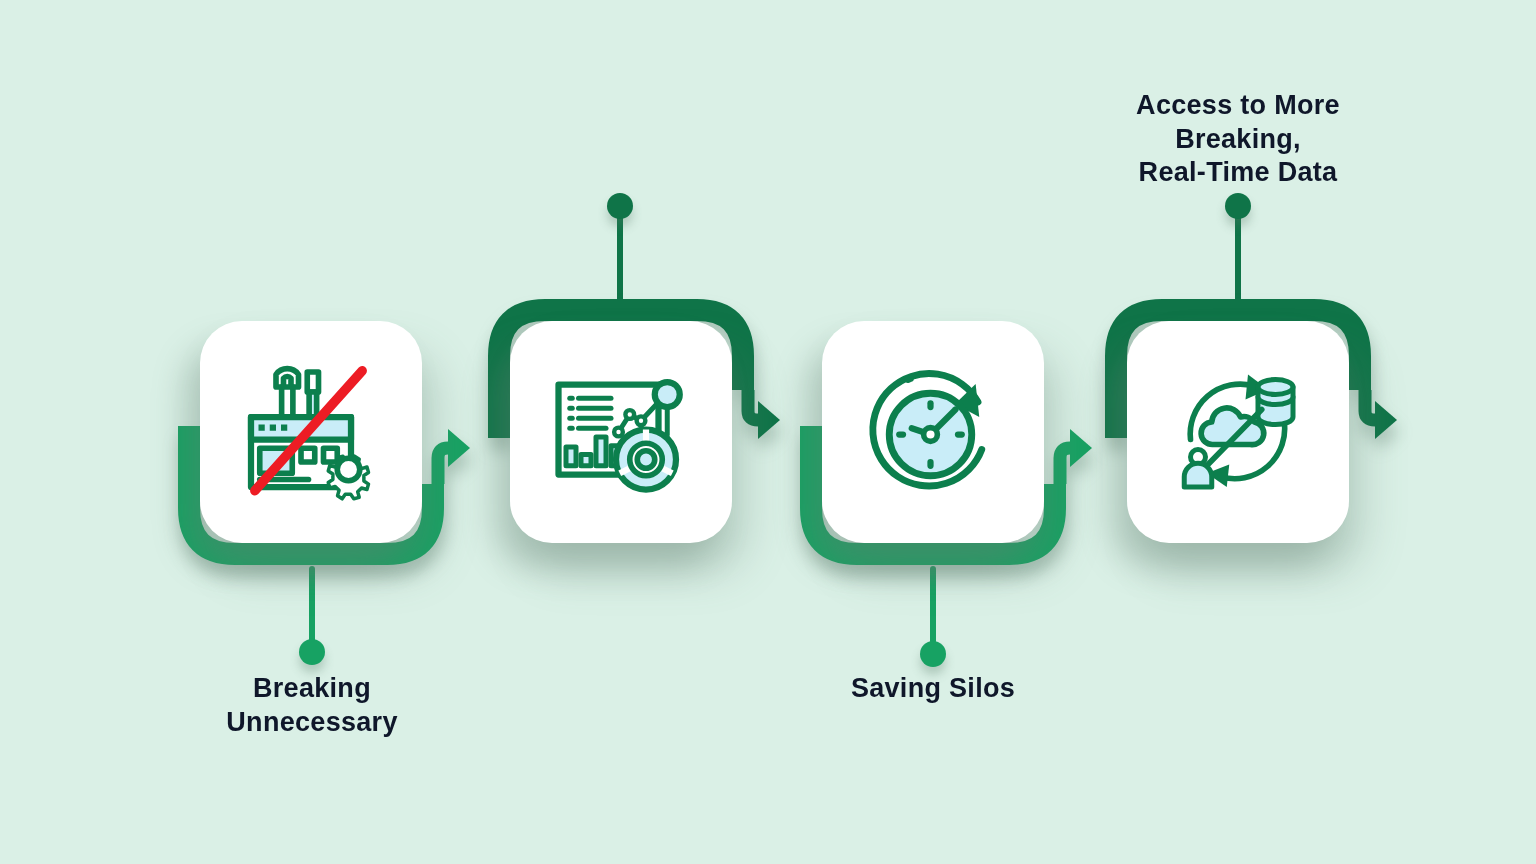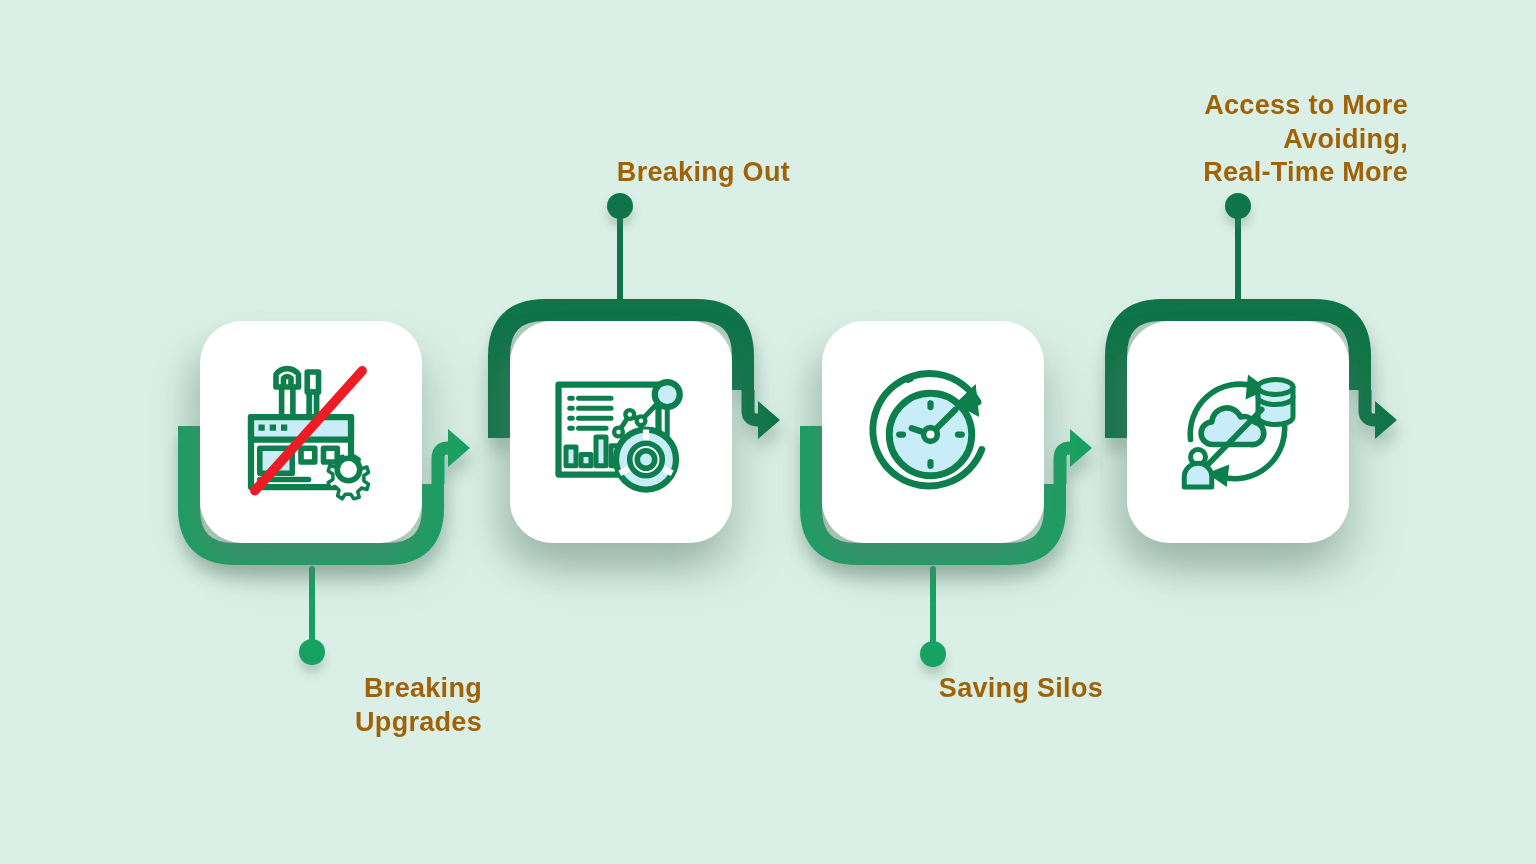--- a/index.html
+++ b/index.html
@@ -36,22 +36,22 @@
     position:absolute;left:49px;top:49px;width:222px;height:222px;
     background:#ffffff;border-radius:42px;
     display:flex;align-items:center;justify-content:center;
     box-shadow:-16px 24px 32px rgba(96,128,111,.33),
                16px 30px 40px rgba(96,128,111,.25);
   }
   .card svg{width:150px;height:150px;}
 
   
   .label{
-    position:absolute;width:340px;text-align:right;
-    color:#a16207;font-weight:bold;font-size:27px;line-height:1.25;
+    position:absolute;width:340px;text-align:center;
+    color:#0f172a;font-weight:bold;font-size:27px;line-height:1.25;
     letter-spacing:.3px;z-index:1;
   }
   .label span{display:block;}
 
   
   .ic{stroke:#0c7f4d;stroke-linecap:round;stroke-linejoin:round;}
 </style>
 </head>
 <body>
 
@@ -100,21 +100,21 @@
           <path d="M88 76 l4 6 7 0 4 -6 6 4 -2 7 5 5 7 -2 2 7 -6 4 0 7 6 4 -2 7 -7 -2 -5 5 2 7 -7 2 -4 -6 -7 0 -4 6 -6 -4 2 -7 -5 -5 -7 2 -2 -7 6 -4 0 -7 -6 -4 2 -7 7 2 5 -5 -2 -7 z" transform="scale(0.62) translate(50,52)"></path>
           <circle cx="90" cy="90" r="9" fill="#ffffff"></circle>
         </g>
 
         <line x1="101" y1="11" x2="15" y2="107" stroke="#ed1c24" stroke-width="7.5" stroke-linecap="round"></line>
       </svg>
     </div>
   </div>
   <div class="label" style="left:142px;top:672px;">
     <span>Breaking</span>
-    <span>Upgrades</span>
+    <span>Unnecessary</span>
   </div>
 
   <div class="unit" style="left:461px;top:272px;">
     <svg class="unit-svg" viewBox="0 0 320 320">
       <g class="g-dark">
         <path class="bracket-path" d="M38 166 V84 Q38 38 84 38 H236 Q282 38 282 84 V118"></path>
         <path class="arrow-stem" d="M287 118 V139 Q287 148 297 148 H300"></path>
         <polygon class="arrow-head" points="297,129 297,167 319,148"></polygon>
       </g>
     </svg>
@@ -153,21 +153,20 @@
           <line x1="80" y1="58" x2="80" y2="70"></line>
           <line x1="59" y1="93" x2="69" y2="88"></line>
           <line x1="101" y1="93" x2="91" y2="88"></line>
         </g>
         <circle class="ic" cx="80" cy="82" r="13" fill="#ffffff" stroke-width="4.5"></circle>
         <circle class="ic" cx="80" cy="82" r="7" fill="#c9edf8" stroke-width="4.5"></circle>
       </svg>
     </div>
   </div>
   <div class="label" style="left:450px;bottom:674px;">
-    <span>Breaking Out</span>
   </div>
 
   <div class="unit" style="left:773px;top:272px;">
     <svg class="unit-svg" viewBox="0 0 320 320">
       <g class="g-med">
         <path class="bracket-path" d="M38 154 V236 Q38 282 84 282 H236 Q282 282 282 236 V212"></path>
         <path class="arrow-stem" d="M287 212 V186 Q287 176 297 176 H300"></path>
         <polygon class="arrow-head" points="297,157 297,195 319,176"></polygon>
       </g>
     </svg>
@@ -226,17 +225,17 @@
 
         <line class="ic" x1="79" y1="42" x2="34" y2="88" stroke-width="4.5"></line>
 
         <circle class="ic" cx="28" cy="80" r="6" fill="#ffffff" stroke-width="4"></circle>
         <path class="ic" fill="#c9edf8" stroke-width="4" d="M17 104 v-8 a11 11 0 0 1 22 0 v8 z"></path>
       </svg>
     </div>
   </div>
   <div class="label" style="left:1068px;bottom:674px;">
     <span>Access to More</span>
-    <span>Avoiding,</span>
-    <span>Real-Time More</span>
+    <span>Breaking,</span>
+    <span>Real-Time Data</span>
   </div>
 
 </div>
 
 </body></html>

